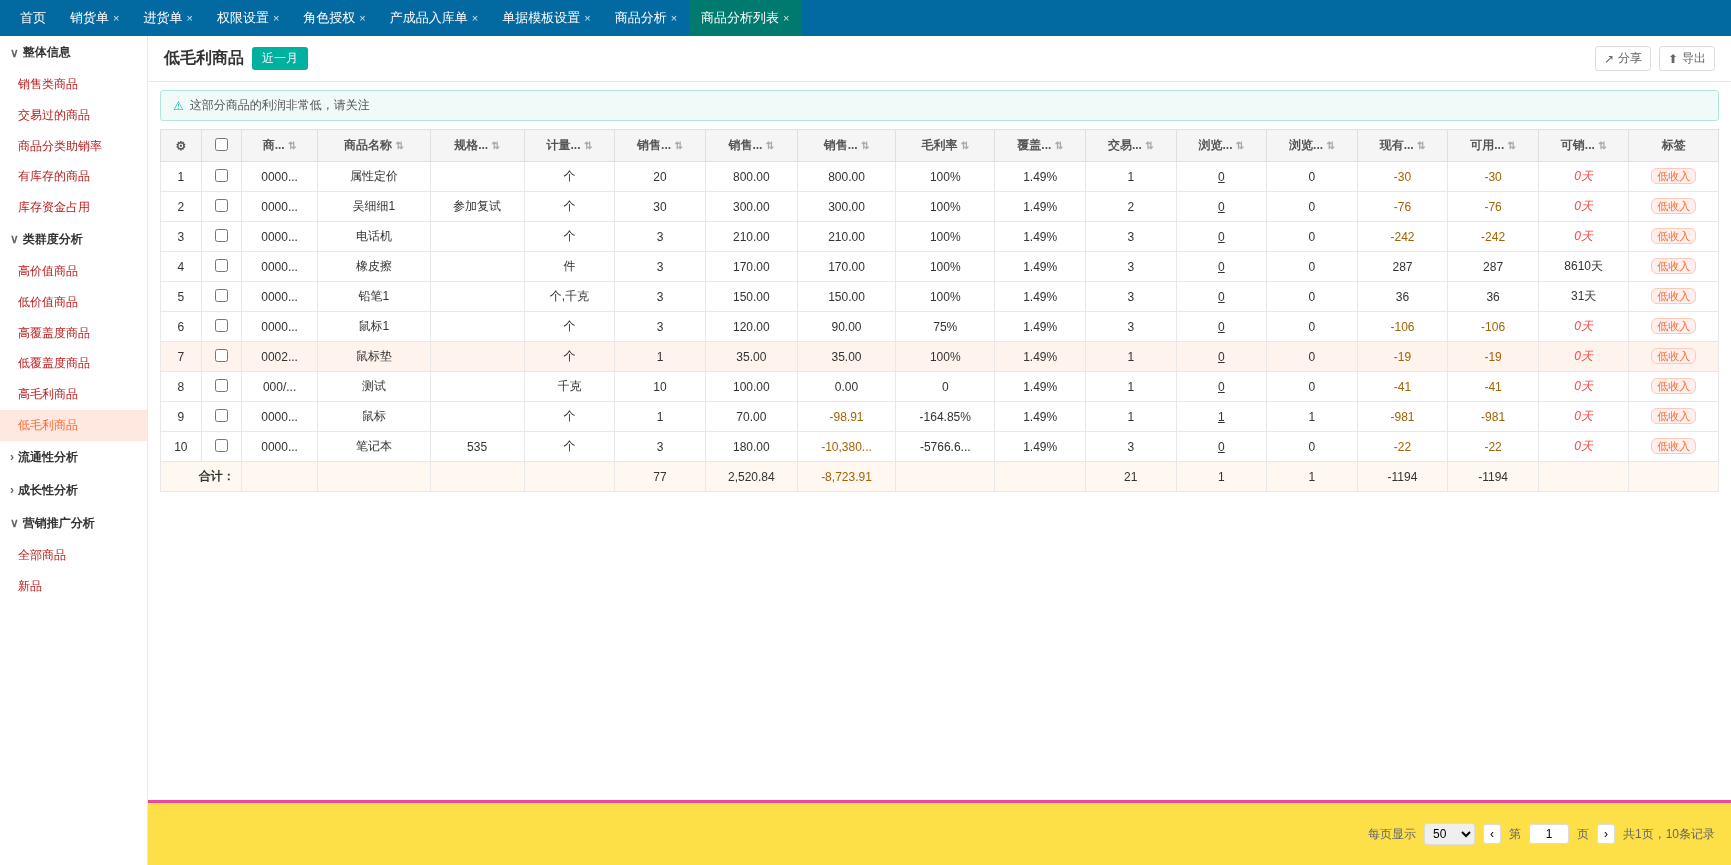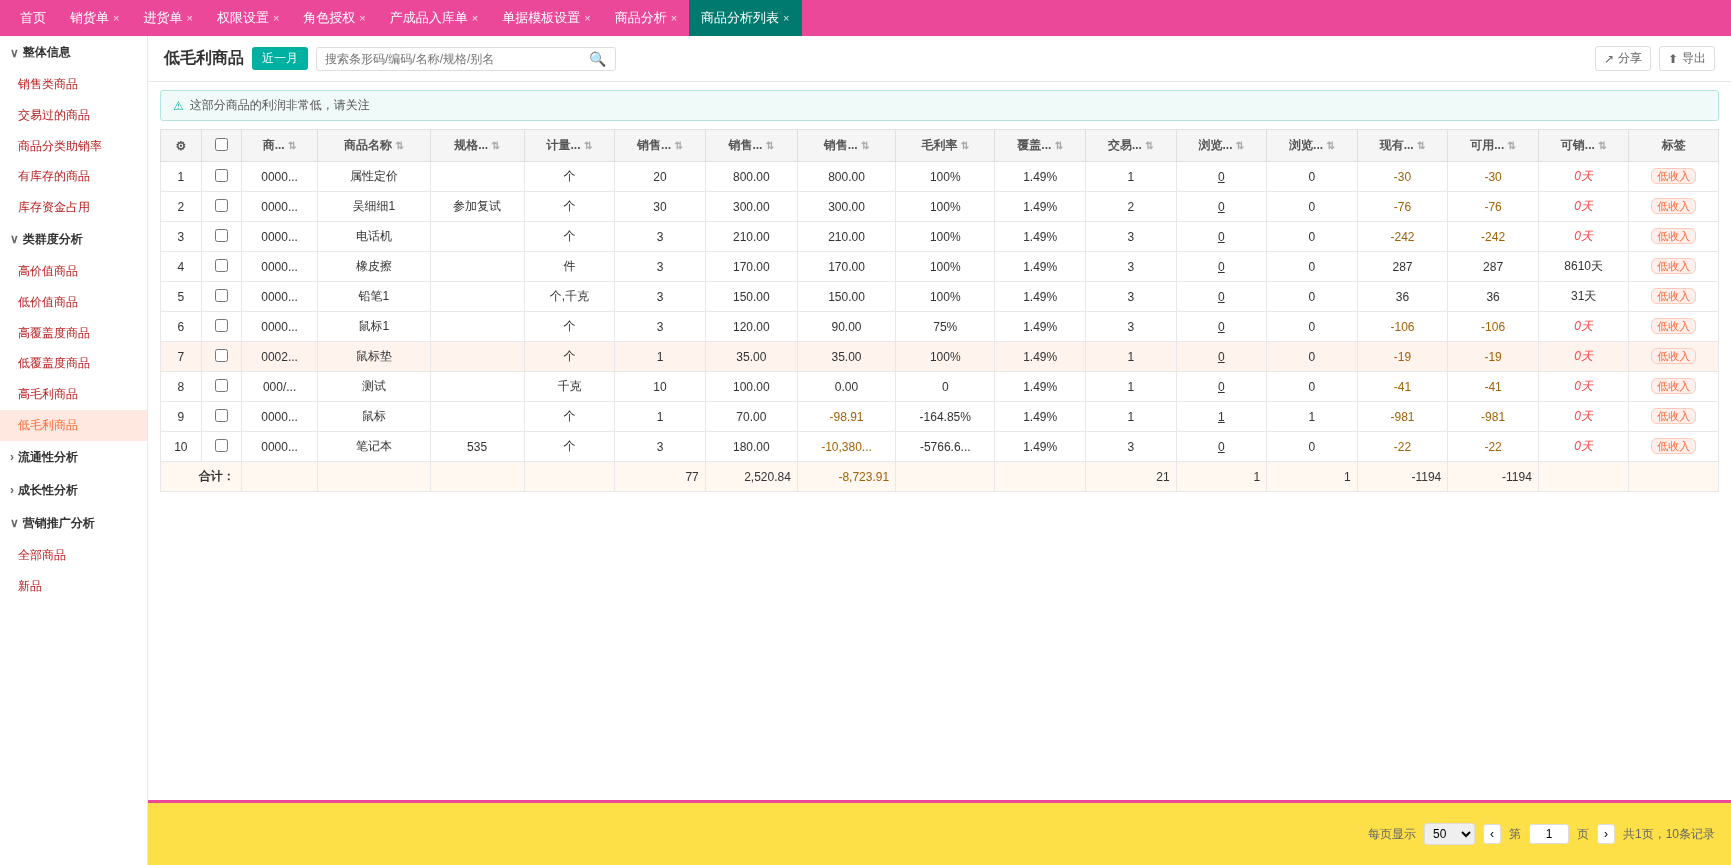--- a/index.html
+++ b/index.html
@@ -1,20 +1,20 @@
 <!DOCTYPE html>
 <html><head>
   <meta charset="utf-8">
   <style>
     * { box-sizing: border-box; margin: 0; padding: 0; }
     body { font-family: 'Microsoft YaHei', Arial, sans-serif; font-size: 12px; background: #f5f5f5; color: #333; }
 
     
     .top-nav {
-      background: #ec4899;
+      background: #0369a1;
       display: flex;
       align-items: center;
       height: 36px;
       padding: 0 8px;
     }
     .top-nav .nav-item {
       color: #fff;
       padding: 0 12px;
       height: 36px;
       display: flex;
@@ -223,21 +223,21 @@
       text-align: center;
       font-size: 12px;
     }
 
     
     input[type="checkbox"] { cursor: pointer; }
     tfoot td {
       background: #fff8f0;
       border: 1px solid #e8e8e8;
       padding: 6px 6px;
-      text-align: right;
+      text-align: center;
       font-weight: normal;
       color: #333;
     }
     tfoot td.total-label {
       text-align: right;
       font-weight: bold;
     }
   </style>
 </head>
 <body>
@@ -275,24 +275,20 @@
       <div class="sidebar-group-title"><span class="arrow">∨</span>营销推广分析</div>
       <div class="sidebar-item">全部商品</div>
       <div class="sidebar-item">新品</div>
     </aside>
 
   <main class="content-area">
 
     <div class="page-header">
       <span class="page-title">低毛利商品</span>
       <button class="filter-btn">近一月</button>
-      <div class="search-box">
-        <input type="text" placeholder="搜索条形码/编码/名称/规格/别名" style="">
-        <span class="search-icon">🔍</span>
-      </div>
       <div class="header-actions">
         <button class="action-btn">
           <span>↗</span>
           <span>分享</span>
         </button>
         <button class="action-btn">
           <span>⬆</span>
           <span>导出</span>
         </button>
       </div>

